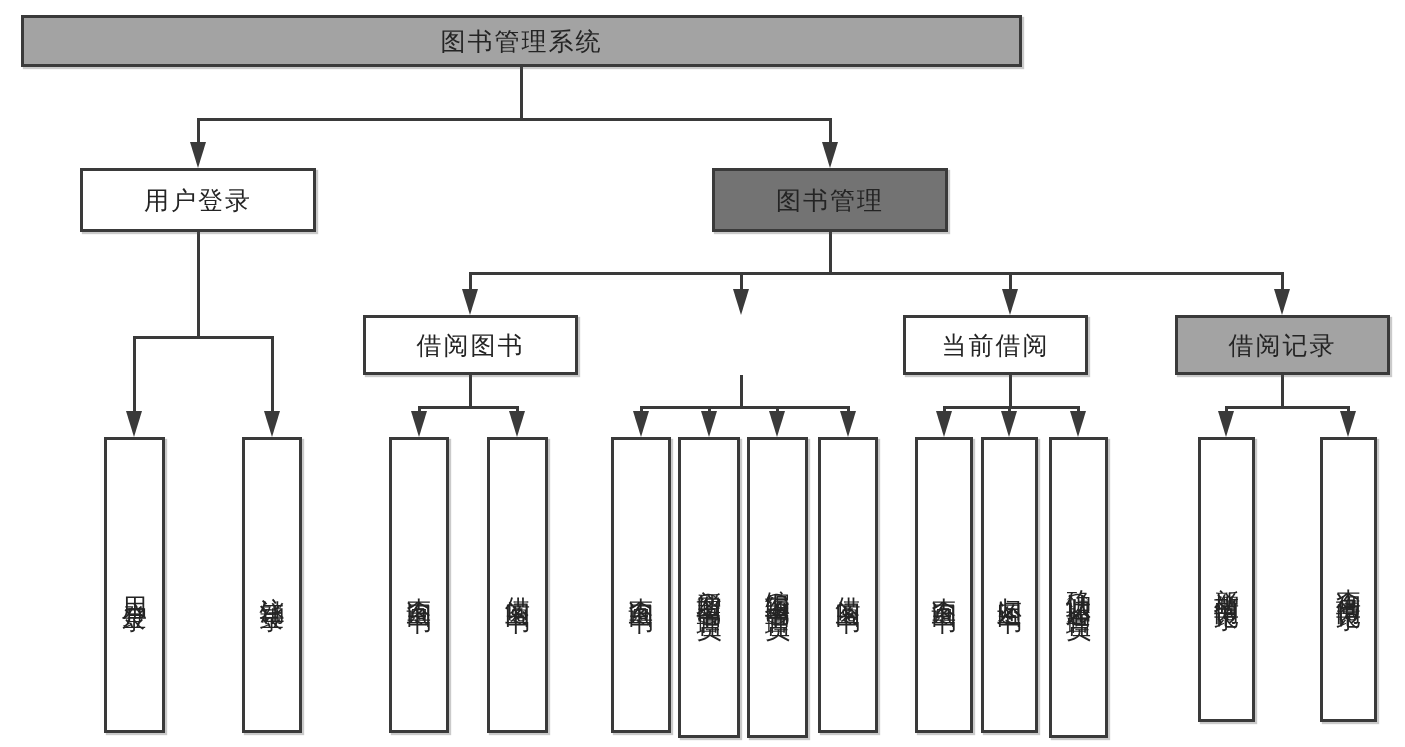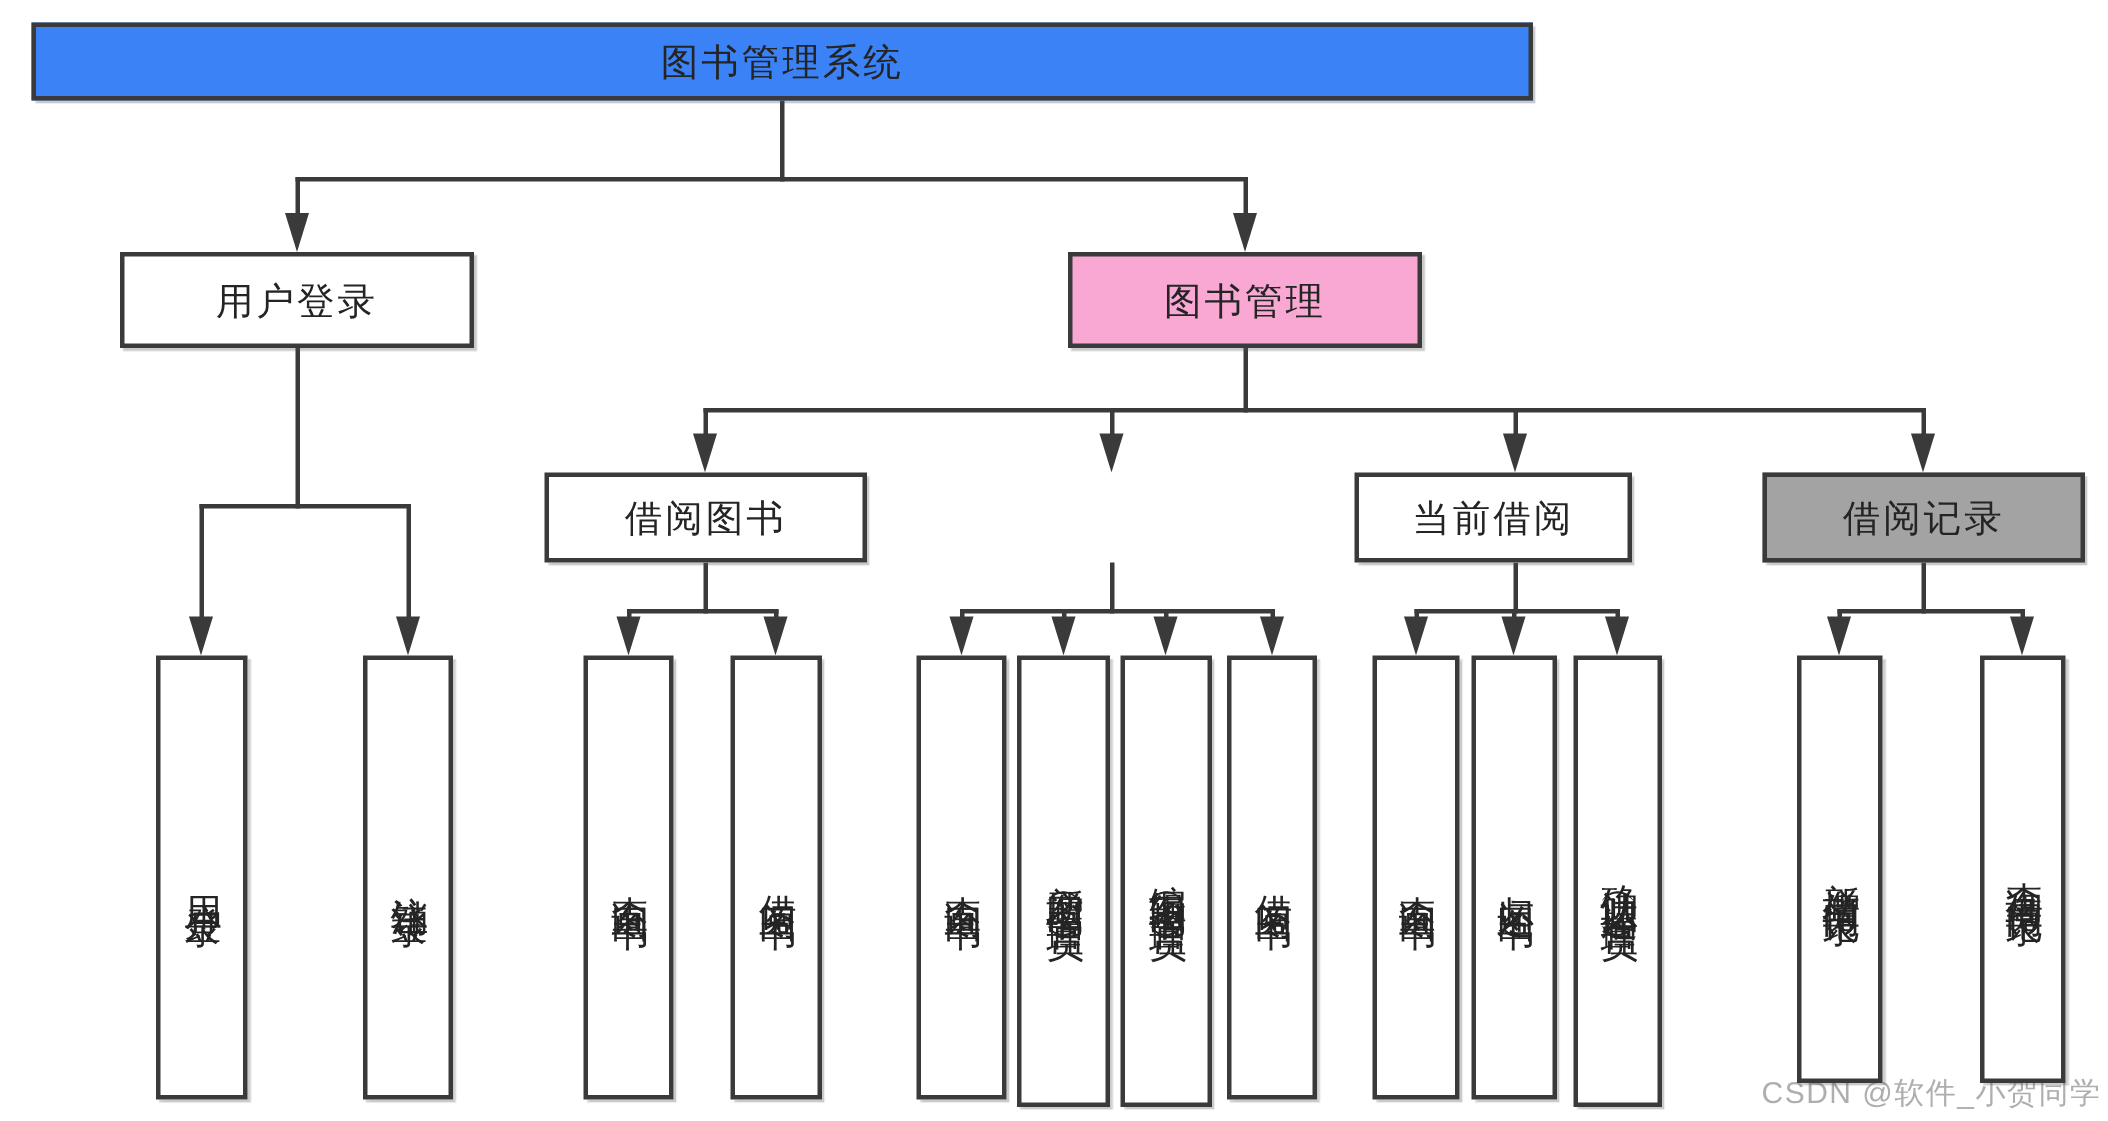--- a/index.html
+++ b/index.html
@@ -57,21 +57,20 @@
     font-size: 20px;
     letter-spacing: 1px;
     color: #aeaeae;
     white-space: nowrap;
   }
 </style>
 </head>
 <body>
 
 <div class="stage">
-  <div class="watermark" style="color: rgb(174, 174, 174);">CSDN @软件_小贺同学</div>
 <div class="line" style="left: 519.5px; top: 67px; width: 3px; height: 54px; background: rgb(58, 58, 58);"></div>
     <div class="line" style="left: 196.5px; top: 118px; width: 635px; height: 3px; background: rgb(58, 58, 58);"></div>
     <div class="line" style="left: 196.5px; top: 118px; width: 3px; height: 28px; background: rgb(58, 58, 58);"></div>
     <div class="arrowhead" style="left: 190px; top: 142px; border-top-color: rgb(58, 58, 58);"></div>
     <div class="line" style="left: 828.5px; top: 118px; width: 3px; height: 28px; background: rgb(58, 58, 58);"></div>
     <div class="arrowhead" style="left: 822px; top: 142px; border-top-color: rgb(58, 58, 58);"></div>
     <div class="line" style="left: 196.5px; top: 232px; width: 3px; height: 107px; background: rgb(58, 58, 58);"></div>
     <div class="line" style="left: 132.5px; top: 336px; width: 141px; height: 3px; background: rgb(58, 58, 58);"></div>
     <div class="line" style="left: 132.5px; top: 336px; width: 3px; height: 79px; background: rgb(58, 58, 58);"></div>
     <div class="arrowhead" style="left: 126px; top: 411px; border-top-color: rgb(58, 58, 58);"></div>
@@ -110,27 +109,27 @@
     <div class="line" style="left: 1007.5px; top: 406px; width: 3px; height: 9px; background: rgb(58, 58, 58);"></div>
     <div class="arrowhead" style="left: 1001px; top: 411px; border-top-color: rgb(58, 58, 58);"></div>
     <div class="line" style="left: 1076.5px; top: 406px; width: 3px; height: 9px; background: rgb(58, 58, 58);"></div>
     <div class="arrowhead" style="left: 1070px; top: 411px; border-top-color: rgb(58, 58, 58);"></div>
     <div class="line" style="left: 1280.5px; top: 375px; width: 3px; height: 34px; background: rgb(58, 58, 58);"></div>
     <div class="line" style="left: 1224.5px; top: 406px; width: 125px; height: 3px; background: rgb(58, 58, 58);"></div>
     <div class="line" style="left: 1224.5px; top: 406px; width: 3px; height: 9px; background: rgb(58, 58, 58);"></div>
     <div class="arrowhead" style="left: 1218px; top: 411px; border-top-color: rgb(58, 58, 58);"></div>
     <div class="line" style="left: 1346.5px; top: 406px; width: 3px; height: 9px; background: rgb(58, 58, 58);"></div>
     <div class="arrowhead" style="left: 1340px; top: 411px; border-top-color: rgb(58, 58, 58);"></div>
-    <div class="node h" style="left: 21px; top: 15px; width: 1001px; height: 52px; border-color: rgb(58, 58, 58); background: #3b82f6; color: rgb(36, 36, 36);">
+    <div class="node h" style="left: 21px; top: 15px; width: 1001px; height: 52px; border-color: rgb(58, 58, 58); background: #a3a3a3; color: rgb(36, 36, 36);">
       <span class="lbl">图书管理系统</span>
     </div>
     <div class="node h" style="left: 80px; top: 168px; width: 236px; height: 64px; border-color: rgb(58, 58, 58); background: rgb(255, 255, 255); color: rgb(36, 36, 36);">
       <span class="lbl">用户登录</span>
     </div>
-    <div class="node h" style="left: 712px; top: 168px; width: 236px; height: 64px; border-color: rgb(58, 58, 58); background: #f9a8d4; color: rgb(36, 36, 36); align-items: center;">
+    <div class="node h" style="left: 712px; top: 168px; width: 236px; height: 64px; border-color: rgb(58, 58, 58); background: #737373; color: rgb(36, 36, 36); align-items: center;">
       <span class="lbl">图书管理</span>
     </div>
     <div class="node h" style="left: 363px; top: 315px; width: 215px; height: 60px; border-color: rgb(58, 58, 58); background: rgb(255, 255, 255); color: rgb(36, 36, 36);">
       <span class="lbl">借阅图书</span>
     </div>
     <div class="node h" style="left: 903px; top: 315px; width: 185px; height: 60px; border-color: rgb(58, 58, 58); background: rgb(255, 255, 255); color: rgb(36, 36, 36);">
       <span class="lbl">当前借阅</span>
     </div>
     <div class="node h" style="left: 1175px; top: 315px; width: 215px; height: 60px; border-color: rgb(58, 58, 58); background: #a3a3a3; color: rgb(36, 36, 36);">
       <span class="lbl">借阅记录</span>

